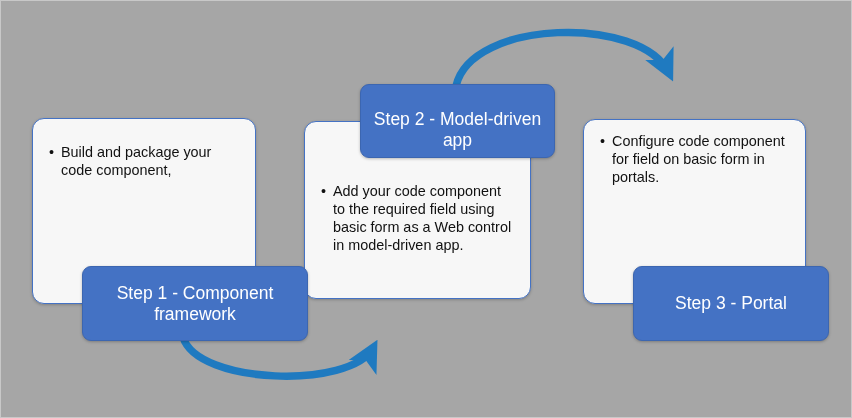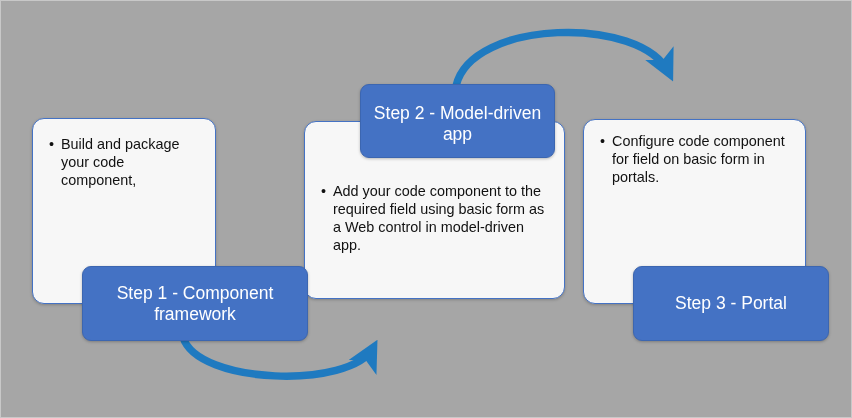--- a/index.html
+++ b/index.html
@@ -56,30 +56,30 @@
     color: #ffffff;
     display: flex;
     align-items: center;
     justify-content: center;
     text-align: center;
     font-size: 17.5px;
     line-height: 1.2;
     padding: 4px 10px;
     box-shadow: 0 1px 3px rgba(0,0,0,0.25);
   }
-  .blue-card.top-align { align-items: flex-start; padding-top: 18px; }
+  .blue-card.top-align { align-items: flex-start; padding-top: 24px; }
   .arrow-layer {
     position: absolute;
     left: 0; top: 0;
     width: 852px; height: 418px;
     pointer-events: none;
   }
   
-  #white-1 { left: 31px;  top: 117px; width: 184px; height: 186px; padding: 16px 14px 0 16px; z-index: 2; }
-  #white-2 { left: 303px; top: 120px; width: 261px; height: 178px; padding: 60px 14px 0 16px; z-index: 2; }
+  #white-1 { left: 31px;  top: 117px; width: 224px; height: 186px; padding: 24px 14px 0 16px; z-index: 2; }
+  #white-2 { left: 303px; top: 120px; width: 227px; height: 178px; padding: 60px 14px 0 16px; z-index: 2; }
   #white-3 { left: 582px; top: 118px; width: 223px; height: 185px; padding: 12px 14px 0 16px; z-index: 2; }
   #blue-1  { left: 81px;  top: 265px; width: 226px; height: 75px; z-index: 4; }
   #blue-2  { left: 359px; top: 83px;  width: 195px; height: 74px; z-index: 4; }
   #blue-3  { left: 632px; top: 265px; width: 196px; height: 75px; z-index: 4; }
   .arrow-svg-bottom { z-index: 3; }
   .arrow-svg-top { z-index: 1; }
 </style>
 </head>
 <body>
 

